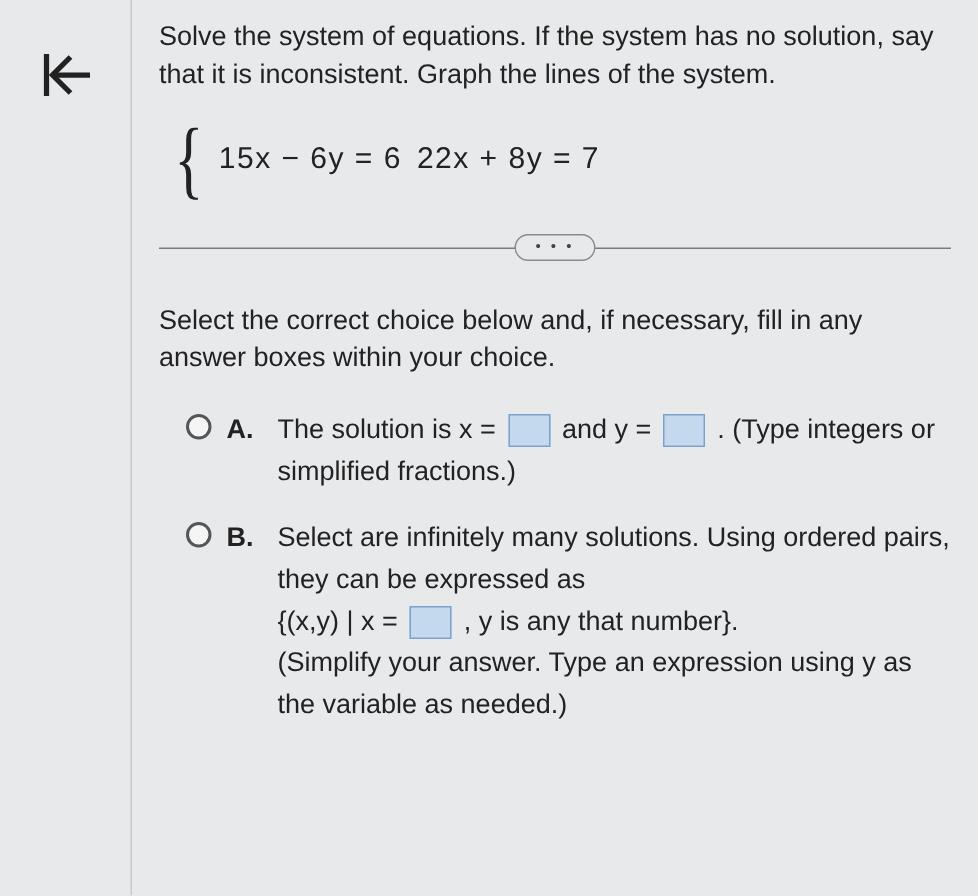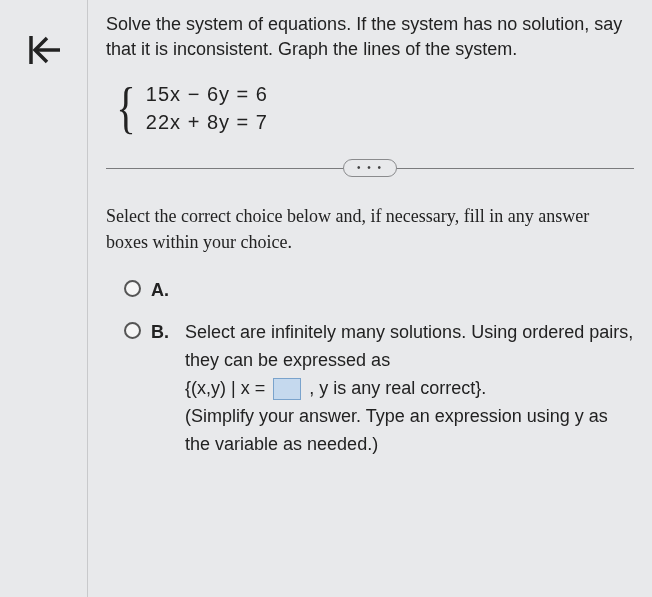--- a/index.html
+++ b/index.html
@@ -35,21 +35,21 @@
       font-size: 20px;
     }
     .brace {
       font-size: 58px;
       font-family: "Times New Roman", serif;
       line-height: 0.9;
       margin-right: 6px;
       color: #222;
       transform: scaleX(0.7);
     }
-    .eq-lines { display: flex; flex-direction: column; }
+    .eq-lines { display: flex; flex-direction: row; gap: 10px; }
     .eq { font-family: Arial, sans-serif; letter-spacing: 1px; }
     .divider-row {
       position: relative;
       margin: 8px 0 26px 0;
       height: 20px;
     }
     .divider-line {
       border: none;
       border-top: 1.5px solid #7a7b7d;
       position: absolute;
@@ -67,21 +67,21 @@
       width: 54px;
       height: 18px;
       display: flex;
       align-items: center;
       justify-content: center;
       font-size: 10px;
       letter-spacing: 2px;
       color: #444;
       cursor: pointer;
     }
-    .select-text { margin-bottom: 22px; font-family: Liberation Serif, serif; }
+    .select-text { margin-bottom: 22px; }
     .choice {
       display: flex;
       align-items: flex-start;
       gap: 10px;
       margin-bottom: 16px;
       padding-left: 18px;
     }
     .radio {
       width: 17px; height: 17px;
       border: 2px solid #555;
@@ -139,28 +139,35 @@
   <div class="divider-row">
     <hr class="divider-line">
     <div class="divider-pill">• • •</div>
   </div>
 
   <p class="select-text">Select the correct choice below and, if necessary, fill in any answer boxes within your choice.</p>
 
   <div class="choice">
     <span class="radio"></span>
     <span class="choice-label">A.</span>
+    <div class="choice-body">
+      <span>The solution is x =</span>
+      <span class="answer-box"></span>
+      <span>and y =</span>
+      <span class="answer-box"></span>
+      <span>. (Type integers or simplified fractions.)</span>
+    </div>
   </div>
 
   <div class="choice">
     <span class="radio"></span>
     <span class="choice-label">B.</span>
     <div class="choice-body">
       <span>Select are infinitely many solutions. Using ordered pairs, they can be expressed as</span>
       <br>
       <span>{(x,y) | x =</span>
       <span class="answer-box"></span>
-      <span>, y is any real correct}.</span>
+      <span>, y is any that number}.</span>
       <br>
       <span class="hint">(Simplify your answer. Type an expression using y as the variable as needed.)</span>
     </div>
   </div>
 </div>
 
 </body></html>

